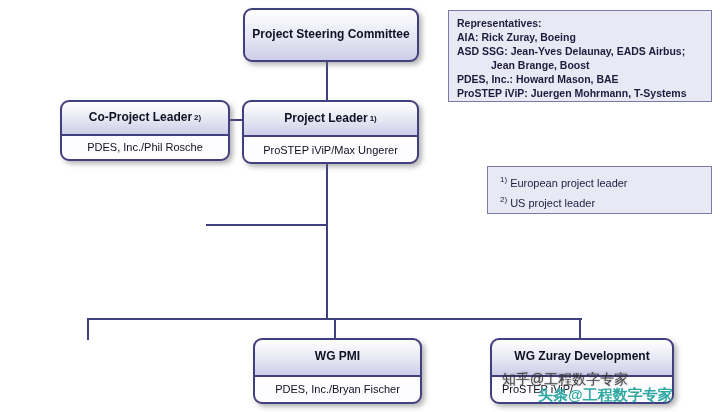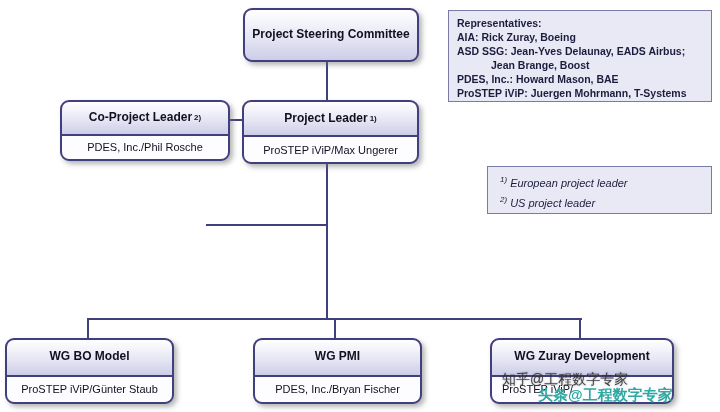--- a/index.html
+++ b/index.html
@@ -26,21 +26,21 @@
   sup{font-size:8px;margin-left:2px;}
   
   .line{position:absolute;background:#40407e;}
   
   .panel{
     position:absolute;background:#e9e9f5;border:1px solid #7a7aa6;
     color:#1c1c3e;box-sizing:border-box;
   }
   .panel-reps{font-size:10.5px;font-weight:bold;line-height:1.34;padding:5px 8px;}
   .panel-reps .indent{padding-left:34px;}
-  .panel-foot{font-size:11px;padding:6px 10px;line-height:1.8;font-style:italic;}
+  .panel-foot{font-size:11px;padding:6px 10px;line-height:1.8;}
   .panel-foot sup{margin-right:3px;}
   
   .wm-zhihu{
     position:absolute;left:502px;top:371px;font-size:14px;color:rgba(45,45,50,.88);
     text-shadow:0 0 2px rgba(60,60,60,.5);white-space:nowrap;text-align:right;
   }
   .wm-toutiao{
     position:absolute;left:538px;top:386px;font-size:15px;font-weight:bold;
     color:#2fa8a2;white-space:nowrap;
   }
@@ -73,24 +73,20 @@
 
   <div class="node" style="left:242px;top:100px;width:173px;height:60px;">
     <div class="hd">
       <span>Project Leader</span>
         <sup>1)</sup>
     </div>
     <div class="ft">ProSTEP iViP/Max Ungerer</div>
   </div>
 
 
-  <div class="node" style="left:5px;top:338px;width:165px;height:62px;">
-    <div class="hd">WG BO Model</div>
-    <div class="ft">ProSTEP iViP/Günter Staub</div>
-  </div>
 
   <div class="node" style="left:253px;top:338px;width:165px;height:62px;">
     <div class="hd">WG PMI</div>
     <div class="ft">PDES, Inc./Bryan Fischer</div>
   </div>
 
   <div class="node" style="left:490px;top:338px;width:180px;height:62px;">
     <div class="hd">WG Zuray Development</div>
     <div class="ft" style="justify-content:flex-start;padding-left:10px;">ProSTEP iViP/</div>
   </div>

